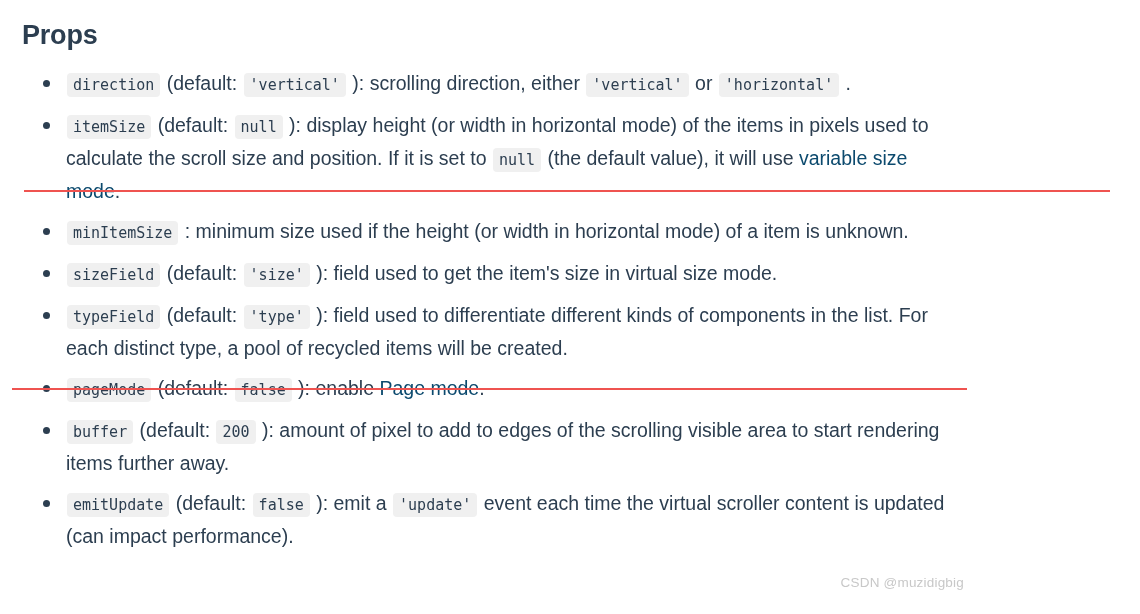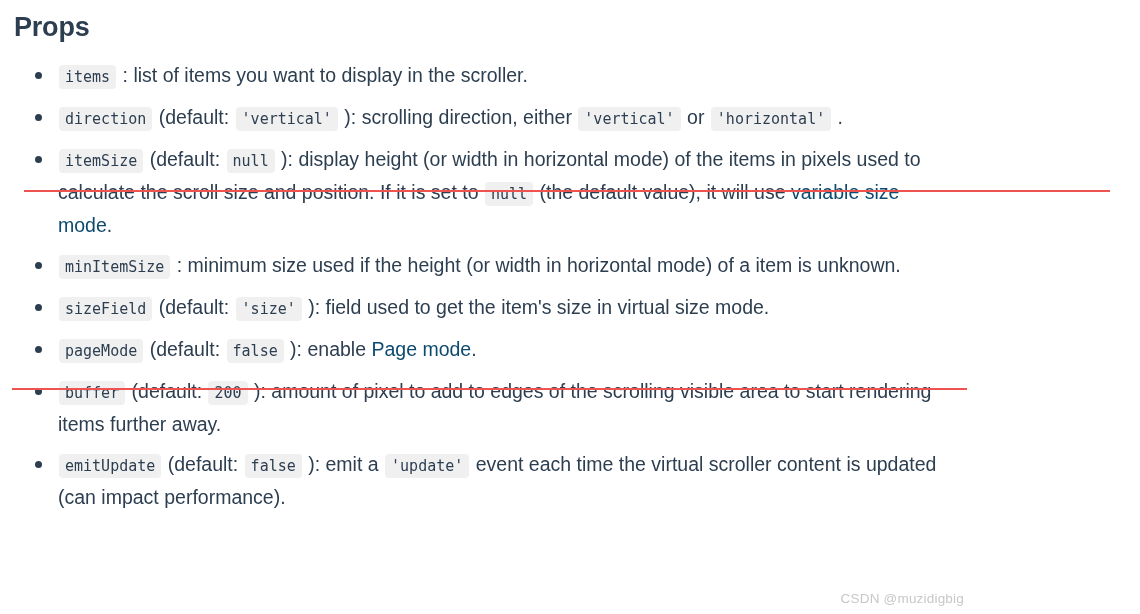--- a/index.html
+++ b/index.html
@@ -14,21 +14,21 @@
     overflow: hidden;
     font-family: "Liberation Sans", sans-serif;
     color: #2c3e50;
   }
 
   .page {
     position: relative;
     width: 980px;
     height: 614px;
     box-sizing: border-box;
-    padding: 8px;
+    padding: 16px;
   }
 
   .page-title {
     font-size: 27px;
     font-weight: 700;
     color: #2c3e50;
     letter-spacing: -0.2px;
     margin: 0;
     padding: 2px 0 0 6px;
     line-height: 34px;
@@ -94,40 +94,40 @@
 
   #underline-keyfield {
     left: 12px;
     top: 388px;
     width: 955px;
   }
 
   .watermark {
     position: absolute;
     right: 16px;
-    bottom: 8px;
+    bottom: 24px;
     font-size: 13.5px;
     color: #c8c8c8;
     font-family: "Liberation Sans", sans-serif;
     letter-spacing: 0.2px;
   }
 </style>
 </head>
 <body>
 
 <div class="page">
 
   <h1 class="page-title">Props</h1>
 
   <ul class="props-list">
-      <li class="prop-item"><span class="bullet-dot"></span><code class="chip">items</code><span> : list of items you want to display in the scroller.</span></li>
       <li class="prop-item"><span class="bullet-dot"></span><code class="chip">direction</code><span> (default: </span><code class="chip">'vertical'</code><span> ): scrolling direction, either </span><code class="chip">'vertical'</code><span> or </span><code class="chip">'horizontal'</code><span> .</span></li>
       <li class="prop-item"><span class="bullet-dot"></span><code class="chip">itemSize</code><span> (default: </span><code class="chip">null</code><span> ): display height (or width in horizontal mode) of the items in pixels used to calculate the scroll size and position. If it is set to </span><code class="chip">null</code><span> (the default value), it will use </span><a class="doclink" href="#">variable size mode</a><span>.</span></li>
       <li class="prop-item"><span class="bullet-dot"></span><code class="chip">minItemSize</code><span> : minimum size used if the height (or width in horizontal mode) of a item is unknown.</span></li>
       <li class="prop-item"><span class="bullet-dot"></span><code class="chip">sizeField</code><span> (default: </span><code class="chip">'size'</code><span> ): field used to get the item's size in virtual size mode.</span></li>
+      <li class="prop-item"><span class="bullet-dot"></span><code class="chip">typeField</code><span> (default: </span><code class="chip">'type'</code><span> ): field used to differentiate different kinds of components in the list. For each distinct type, a pool of recycled items will be created.</span></li>
       <li class="prop-item"><span class="bullet-dot"></span><code class="chip">pageMode</code><span> (default: </span><code class="chip">false</code><span> ): enable </span><a class="doclink" href="#">Page mode</a><span>.</span></li>
       <li class="prop-item"><span class="bullet-dot"></span><code class="chip">buffer</code><span> (default: </span><code class="chip">200</code><span> ): amount of pixel to add to edges of the scrolling visible area to start rendering items further away.</span></li>
       <li class="prop-item"><span class="bullet-dot"></span><code class="chip">emitUpdate</code><span> (default: </span><code class="chip">false</code><span> ): emit a </span><code class="chip">'update'</code><span> event each time the virtual scroller content is updated (can impact performance).</span></li>
     </ul>
 
   <div class="red-underline" id="underline-itemsize"></div>
 
   <div class="red-underline" id="underline-keyfield"></div>
 
   <div class="watermark">CSDN @muzidigbig</div>

